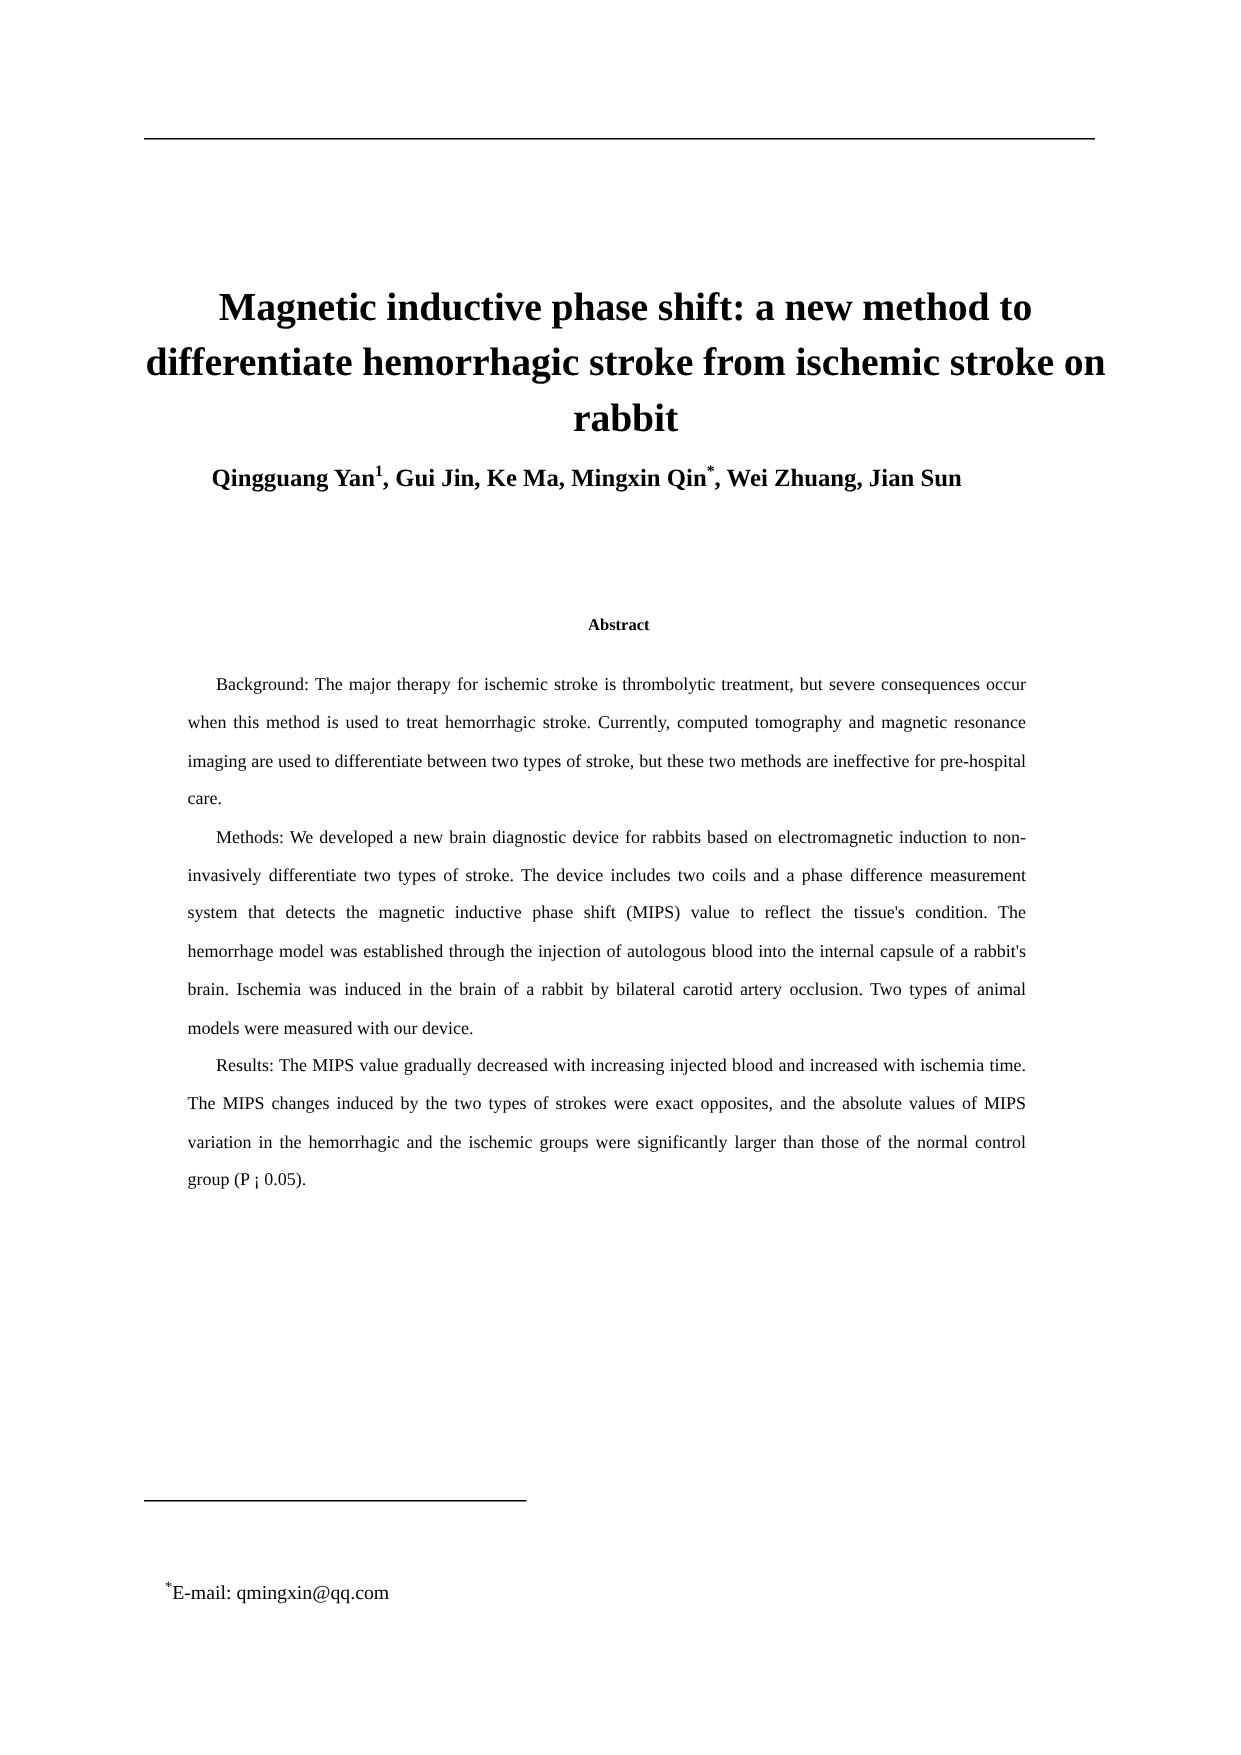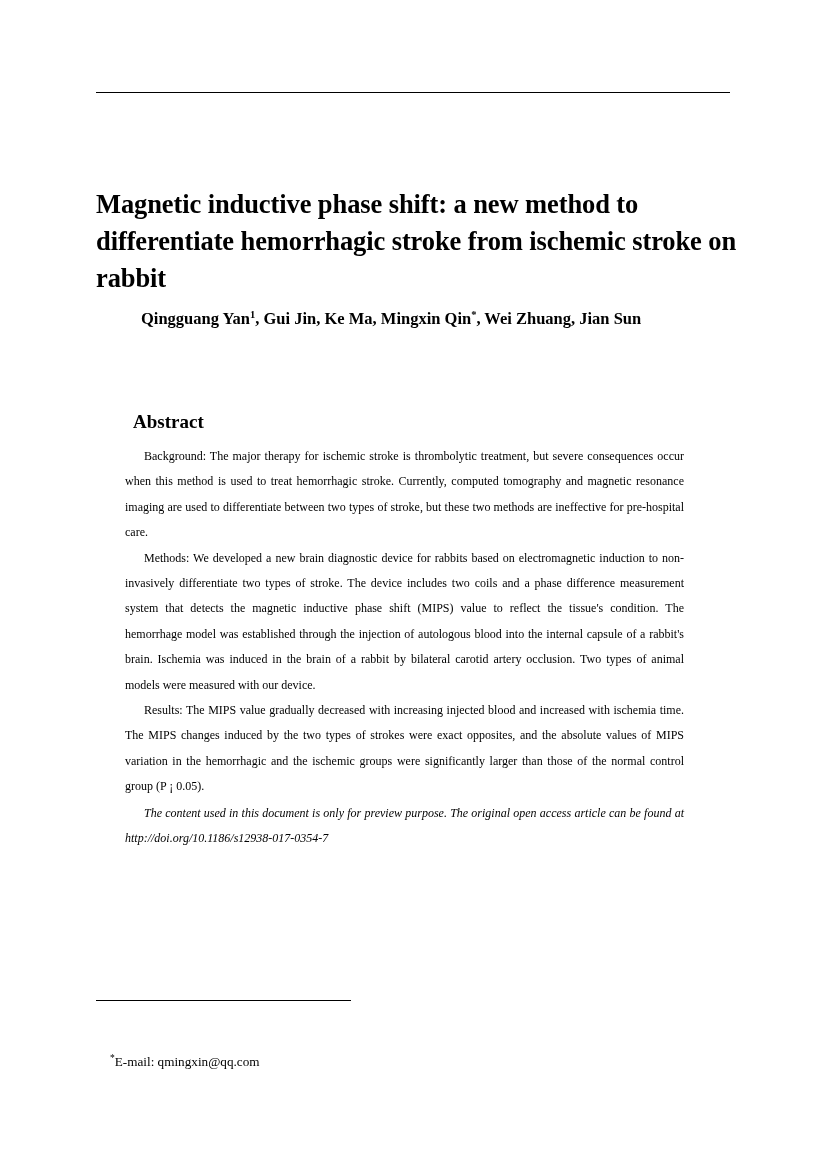--- a/index.html
+++ b/index.html
@@ -33,21 +33,21 @@
   
   .title {
     position: absolute;
     left: 96px;
     top: 168px;
     width: 642px;
     font-size: 26.5px;
     font-weight: bold;
     line-height: 37px;
     letter-spacing: -0.1px;
-    text-align: left;
+    text-align: center;
   }
 
   
   .author-block {
     position: absolute;
     left: 141px;
     top: 290px;
     width: 600px;
     margin-top: 18px;
   }
@@ -76,22 +76,22 @@
     line-height: 0;
     padding-right: 2px;
   }
 
   
   .abstract-heading {
     position: absolute;
     left: 133px;
     top: 411px;
     width: 559px;
-    text-align: left;
-    font-size: 19px;
+    text-align: center;
+    font-size: 11px;
     font-weight: bold;
     font-family: Liberation Serif, serif;
   }
 
   .abstract-body {
     position: absolute;
     left: 125px;
     top: 444px;
     width: 559px;
     font-size: 12px;
@@ -158,21 +158,20 @@
     <p class="authors"><span>Qingguang Yan</span><sup>1</sup><span>, Gui Jin, Ke Ma, Mingxin Qin</span><sup>*</sup><span>, Wei Zhuang, Jian Sun</span></p>
 
   </div>
 
   <div class="abstract-heading">Abstract</div>
 
   <div class="abstract-body">
     <p>Background: The major therapy for ischemic stroke is thrombolytic treatment, but severe consequences occur when this method is used to treat hemorrhagic stroke. Currently, computed tomography and magnetic resonance imaging are used to differentiate between two types of stroke, but these two methods are ineffective for pre-hospital care.</p>
     <p>Methods: We developed a new brain diagnostic device for rabbits based on electromagnetic induction to non-invasively differentiate two types of stroke. The device includes two coils and a phase difference measurement system that detects the magnetic inductive phase shift (MIPS) value to reflect the tissue's condition. The hemorrhage model was established through the injection of autologous blood into the internal capsule of a rabbit's brain. Ischemia was induced in the brain of a rabbit by bilateral carotid artery occlusion. Two types of animal models were measured with our device.</p>
     <p>Results: The MIPS value gradually decreased with increasing injected blood and increased with ischemia time. The MIPS changes induced by the two types of strokes were exact opposites, and the absolute values of MIPS variation in the hemorrhagic and the ischemic groups were significantly larger than those of the normal control group (P ¡ 0.05).</p>
-    <p class="notice">The content used in this document is only for preview purpose. The original open access article can be found at http://doi.org/10.1186/s12938-017-0354-7</p>
   </div>
 
 
   <div class="footnote-rule"></div>
 
   <div class="footnote"><sup>*</sup><span>E-mail: qmingxin@qq.com</span></div>
 
 </div>
 
 </body></html>

